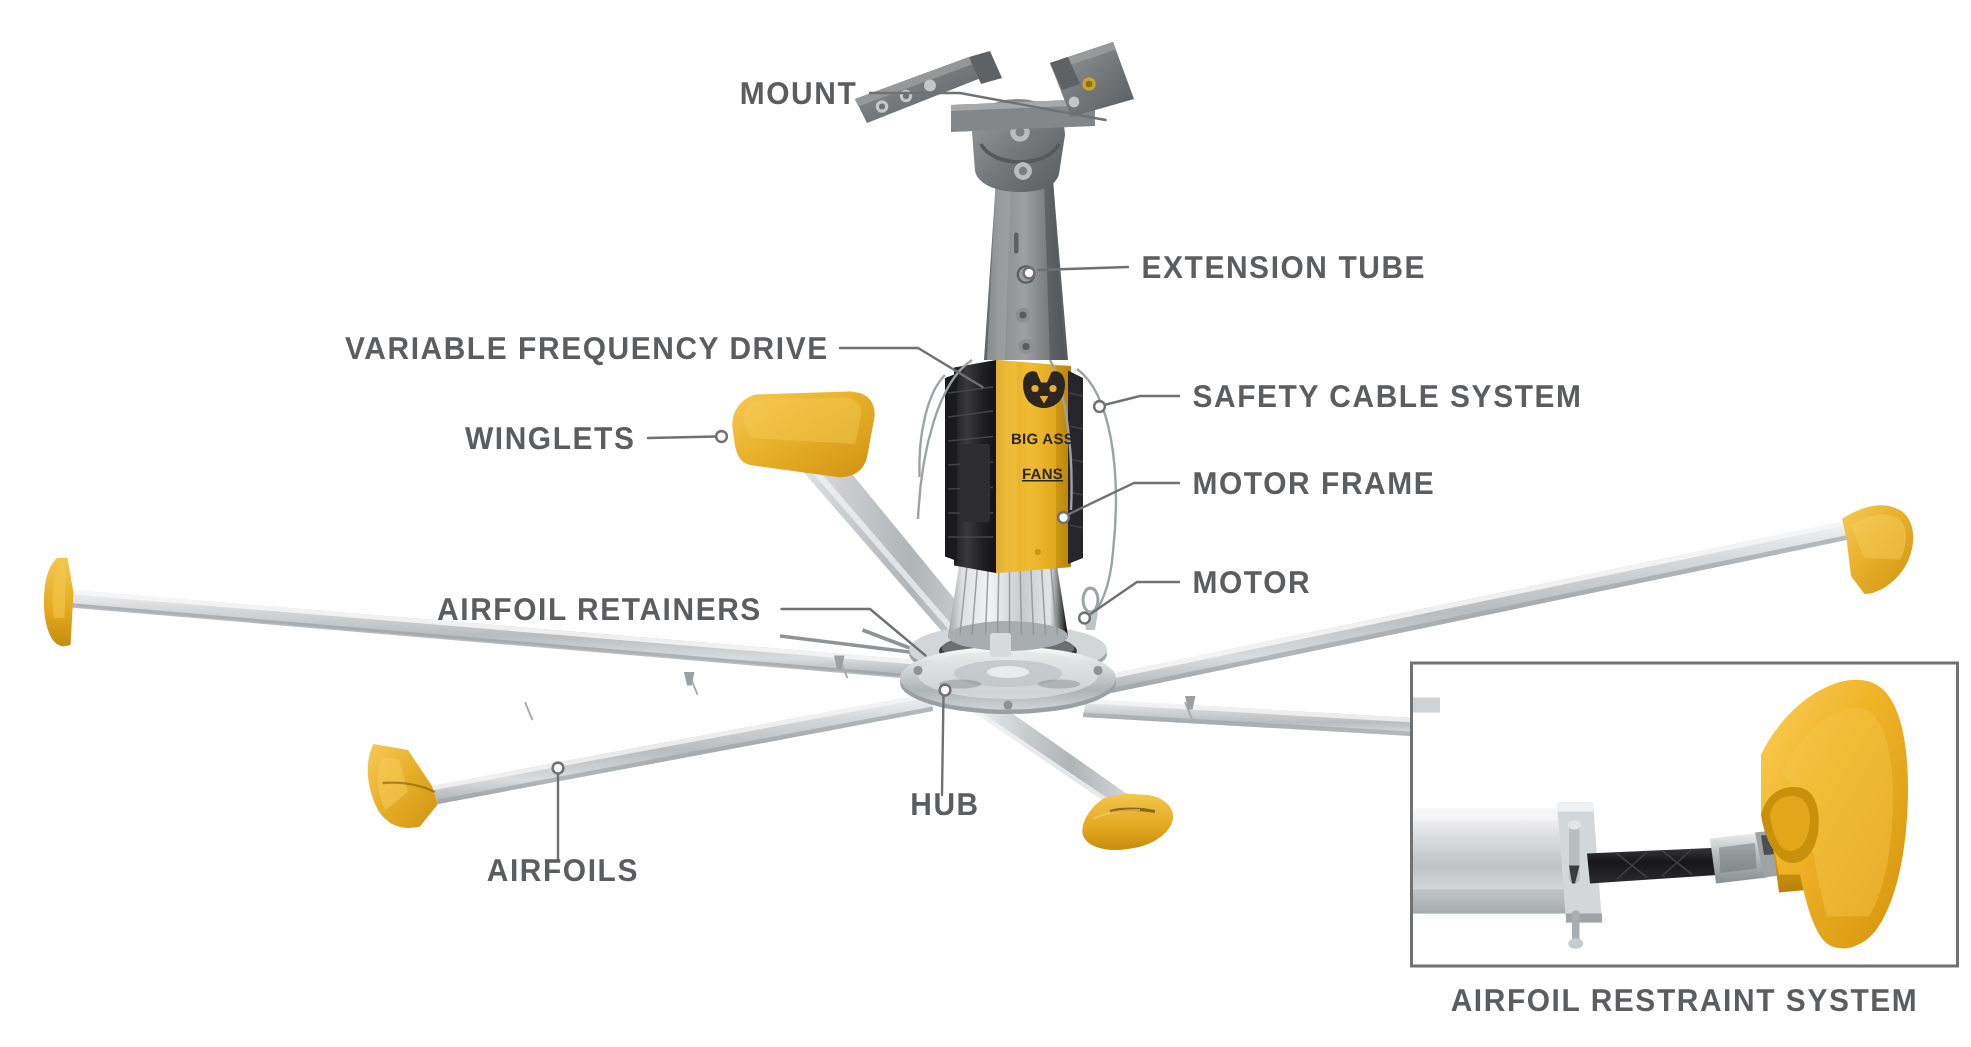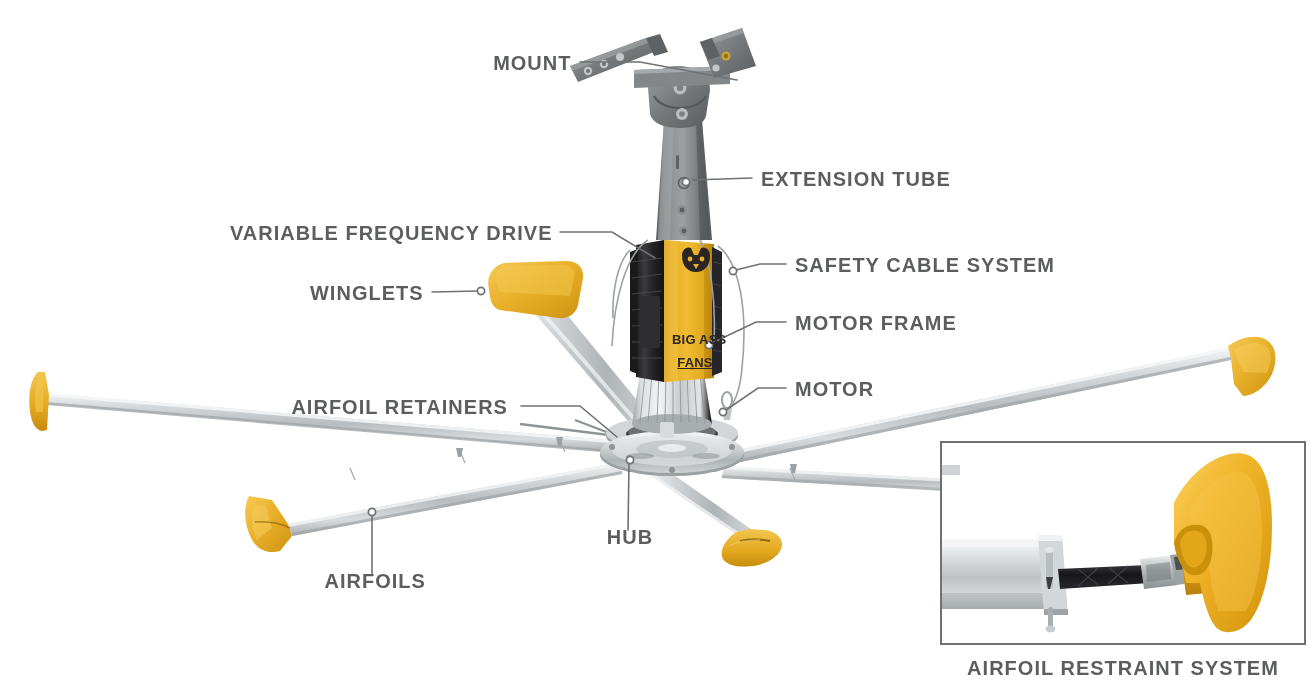--- a/index.html
+++ b/index.html
@@ -44,25 +44,24 @@
     transform:scaleX(.95);
     transform-origin:center center;
     font-family:"Liberation Sans","DejaVu Sans",sans-serif;
   }
   .logo-text{
     position:absolute;
     color:#2b2622;
     font-weight:700;
     line-height:1.02;
     text-align:center;
-    font-size:13px;
+    font-size:10px;
     letter-spacing:.2px;
     font-family:"Liberation Sans","DejaVu Sans",sans-serif;
     white-space:nowrap;
-    margin-top:44px;
   }
 </style>
 </head>
 <body>
 
 <div id="stage">
 
   <svg class="layer" viewBox="0 0 1314 698" width="1314" height="698" xmlns="http://www.w3.org/2000/svg">
     <defs>
       <linearGradient id="alumBlade" x1="0" y1="0" x2="0" y2="1">

